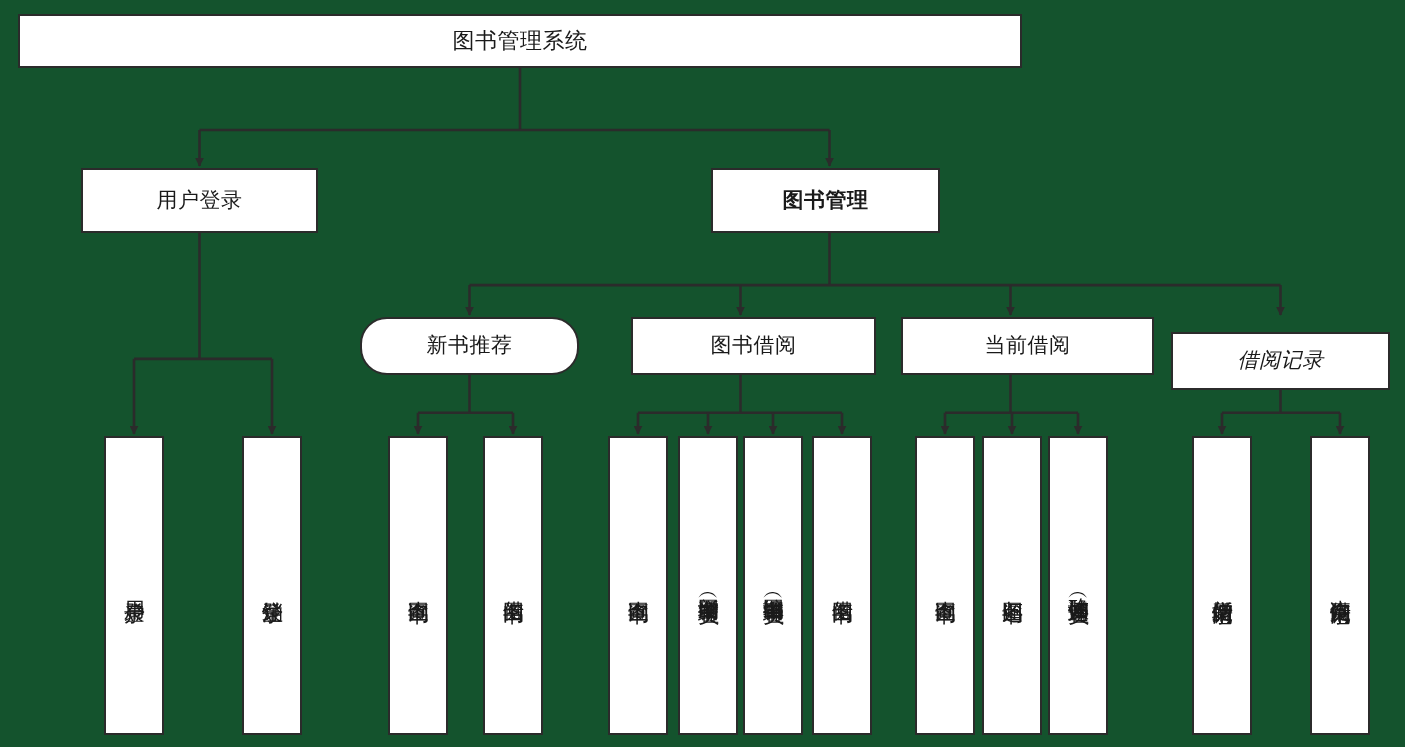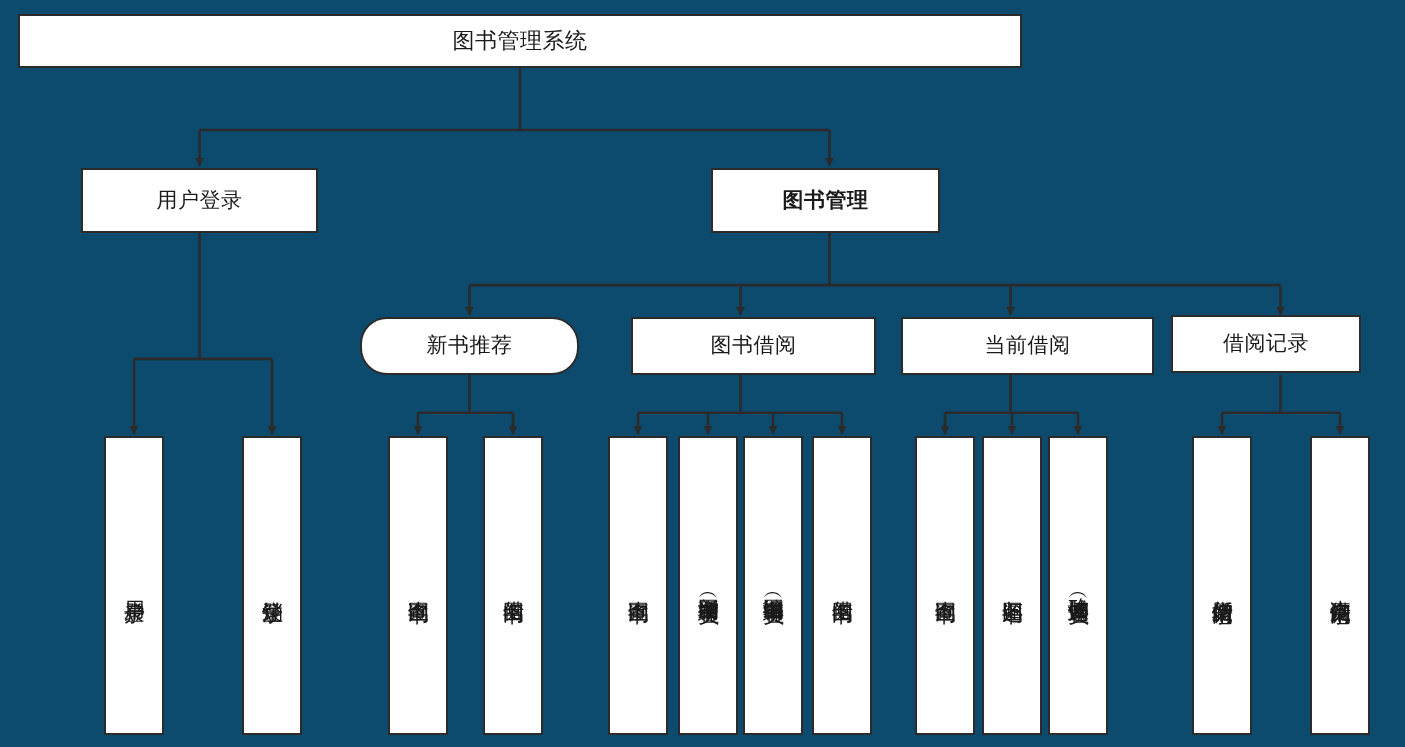--- a/index.html
+++ b/index.html
@@ -7,21 +7,21 @@
     padding: 0;
     background: #ffffff;
   }
   body {
     font-family: "DejaVu Sans", "Liberation Sans", sans-serif;
   }
   #diagram-root {
     position: relative;
     width: 1405px;
     height: 747px;
-    background: #0c4a6e;
+    background: #14532d;
     overflow: hidden;
   }
   #edge-layer {
     position: absolute;
     left: 0;
     top: 0;
     width: 1405px;
     height: 747px;
     pointer-events: none;
   }
@@ -138,21 +138,21 @@
       </div>
       <div class="node horizontal" style="left: 360px; top: 317px; width: 219px; height: 58px; border-radius: 27px;">
         <span class="label">新书推荐</span>
       </div>
       <div class="node horizontal" style="left: 631px; top: 317px; width: 245px; height: 58px;">
         <span class="label">图书借阅</span>
       </div>
       <div class="node horizontal" style="left: 901px; top: 317px; width: 253px; height: 58px;">
         <span class="label">当前借阅</span>
       </div>
-      <div class="node horizontal" style="left: 1171px; top: 315px; width: 190px; height: 58px;">
+      <div class="node horizontal" style="left: 1171px; top: 332px; width: 219px; height: 58px; font-style: italic;">
         <span class="label">借阅记录</span>
       </div>
       <div class="node vertical" style="left: 104px; top: 436px; width: 60px; height: 299px;">
         <span class="label">用户登录</span>
       </div>
       <div class="node vertical" style="left: 242px; top: 436px; width: 60px; height: 299px;">
         <span class="label">注销登录</span>
       </div>
       <div class="node vertical" style="left: 388px; top: 436px; width: 60px; height: 299px;">
         <span class="label">查询图书</span>

